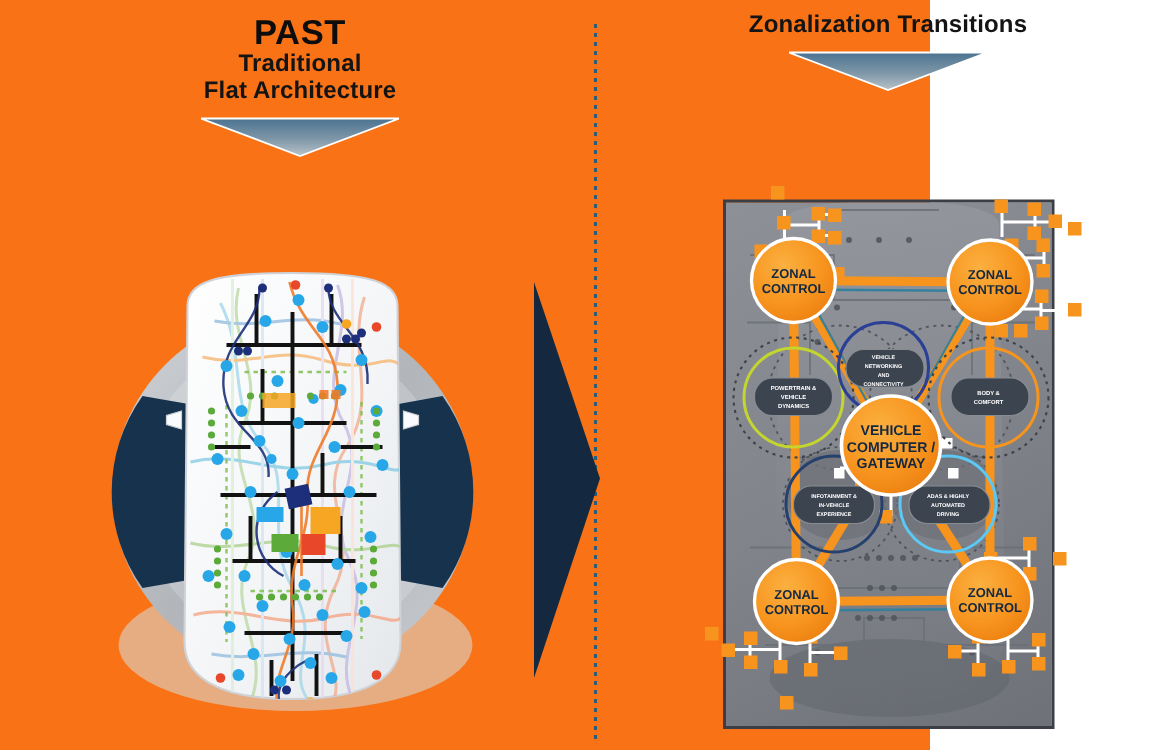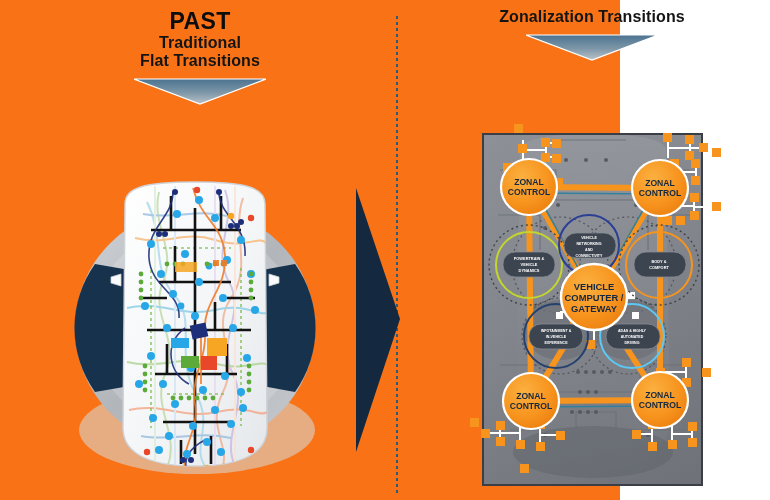--- a/index.html
+++ b/index.html
@@ -47,21 +47,21 @@
   .zc-label, .hub-label, .dom-label { pointer-events:none; }
 </style>
 </head>
 <body>
 
 <div id="root">
 
   <div class="col-header" style="left:60px; top:8px; width:280px;">
     <div class="col-title">PAST</div>
     <div class="col-sub">Traditional</div>
-    <div class="col-sub">Flat Transitions</div>
+    <div class="col-sub">Flat Architecture</div>
     <svg class="hdr-arrow" width="132" height="28" viewBox="0 0 132 28">
       <defs>
         <linearGradient id="lgArrow" x1="0" y1="0" x2="0" y2="1">
           <stop offset="0%" stop-color="#4c7391"></stop>
           <stop offset="55%" stop-color="#7e97a8"></stop>
           <stop offset="100%" stop-color="#b9c2c8"></stop>
         </linearGradient>
       </defs>
       <path d="M0 2 L132 2 L66 27 Z" fill="url(#lgArrow)"></path>
       <path d="M0 2 L132 2 L66 27 Z" fill="none" stroke="#ffffff" stroke-width="1.2"></path>

